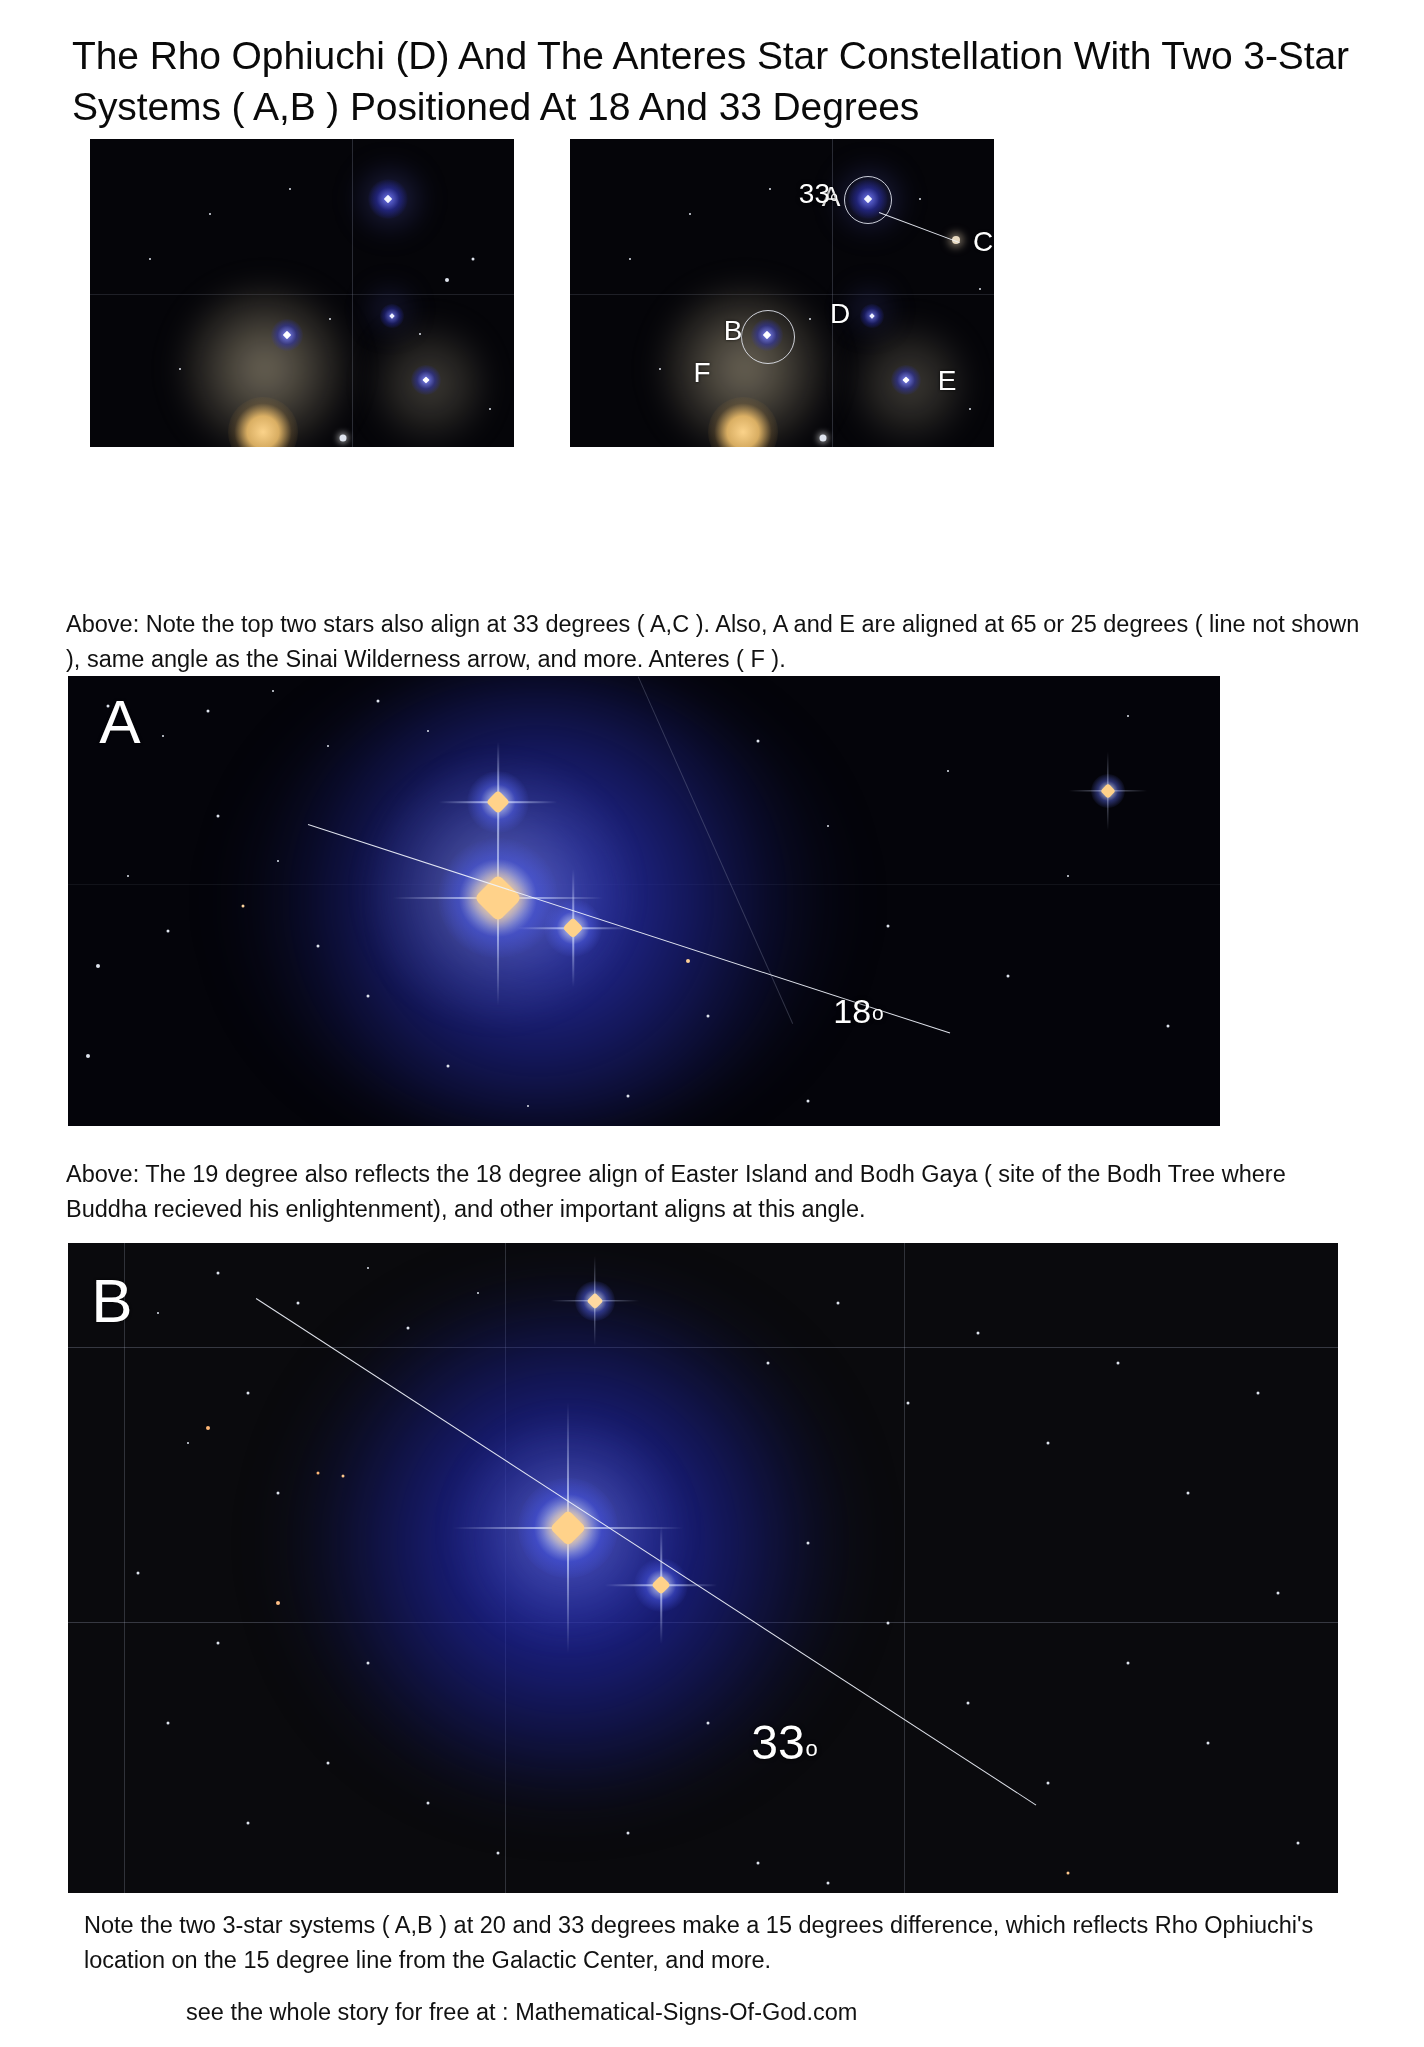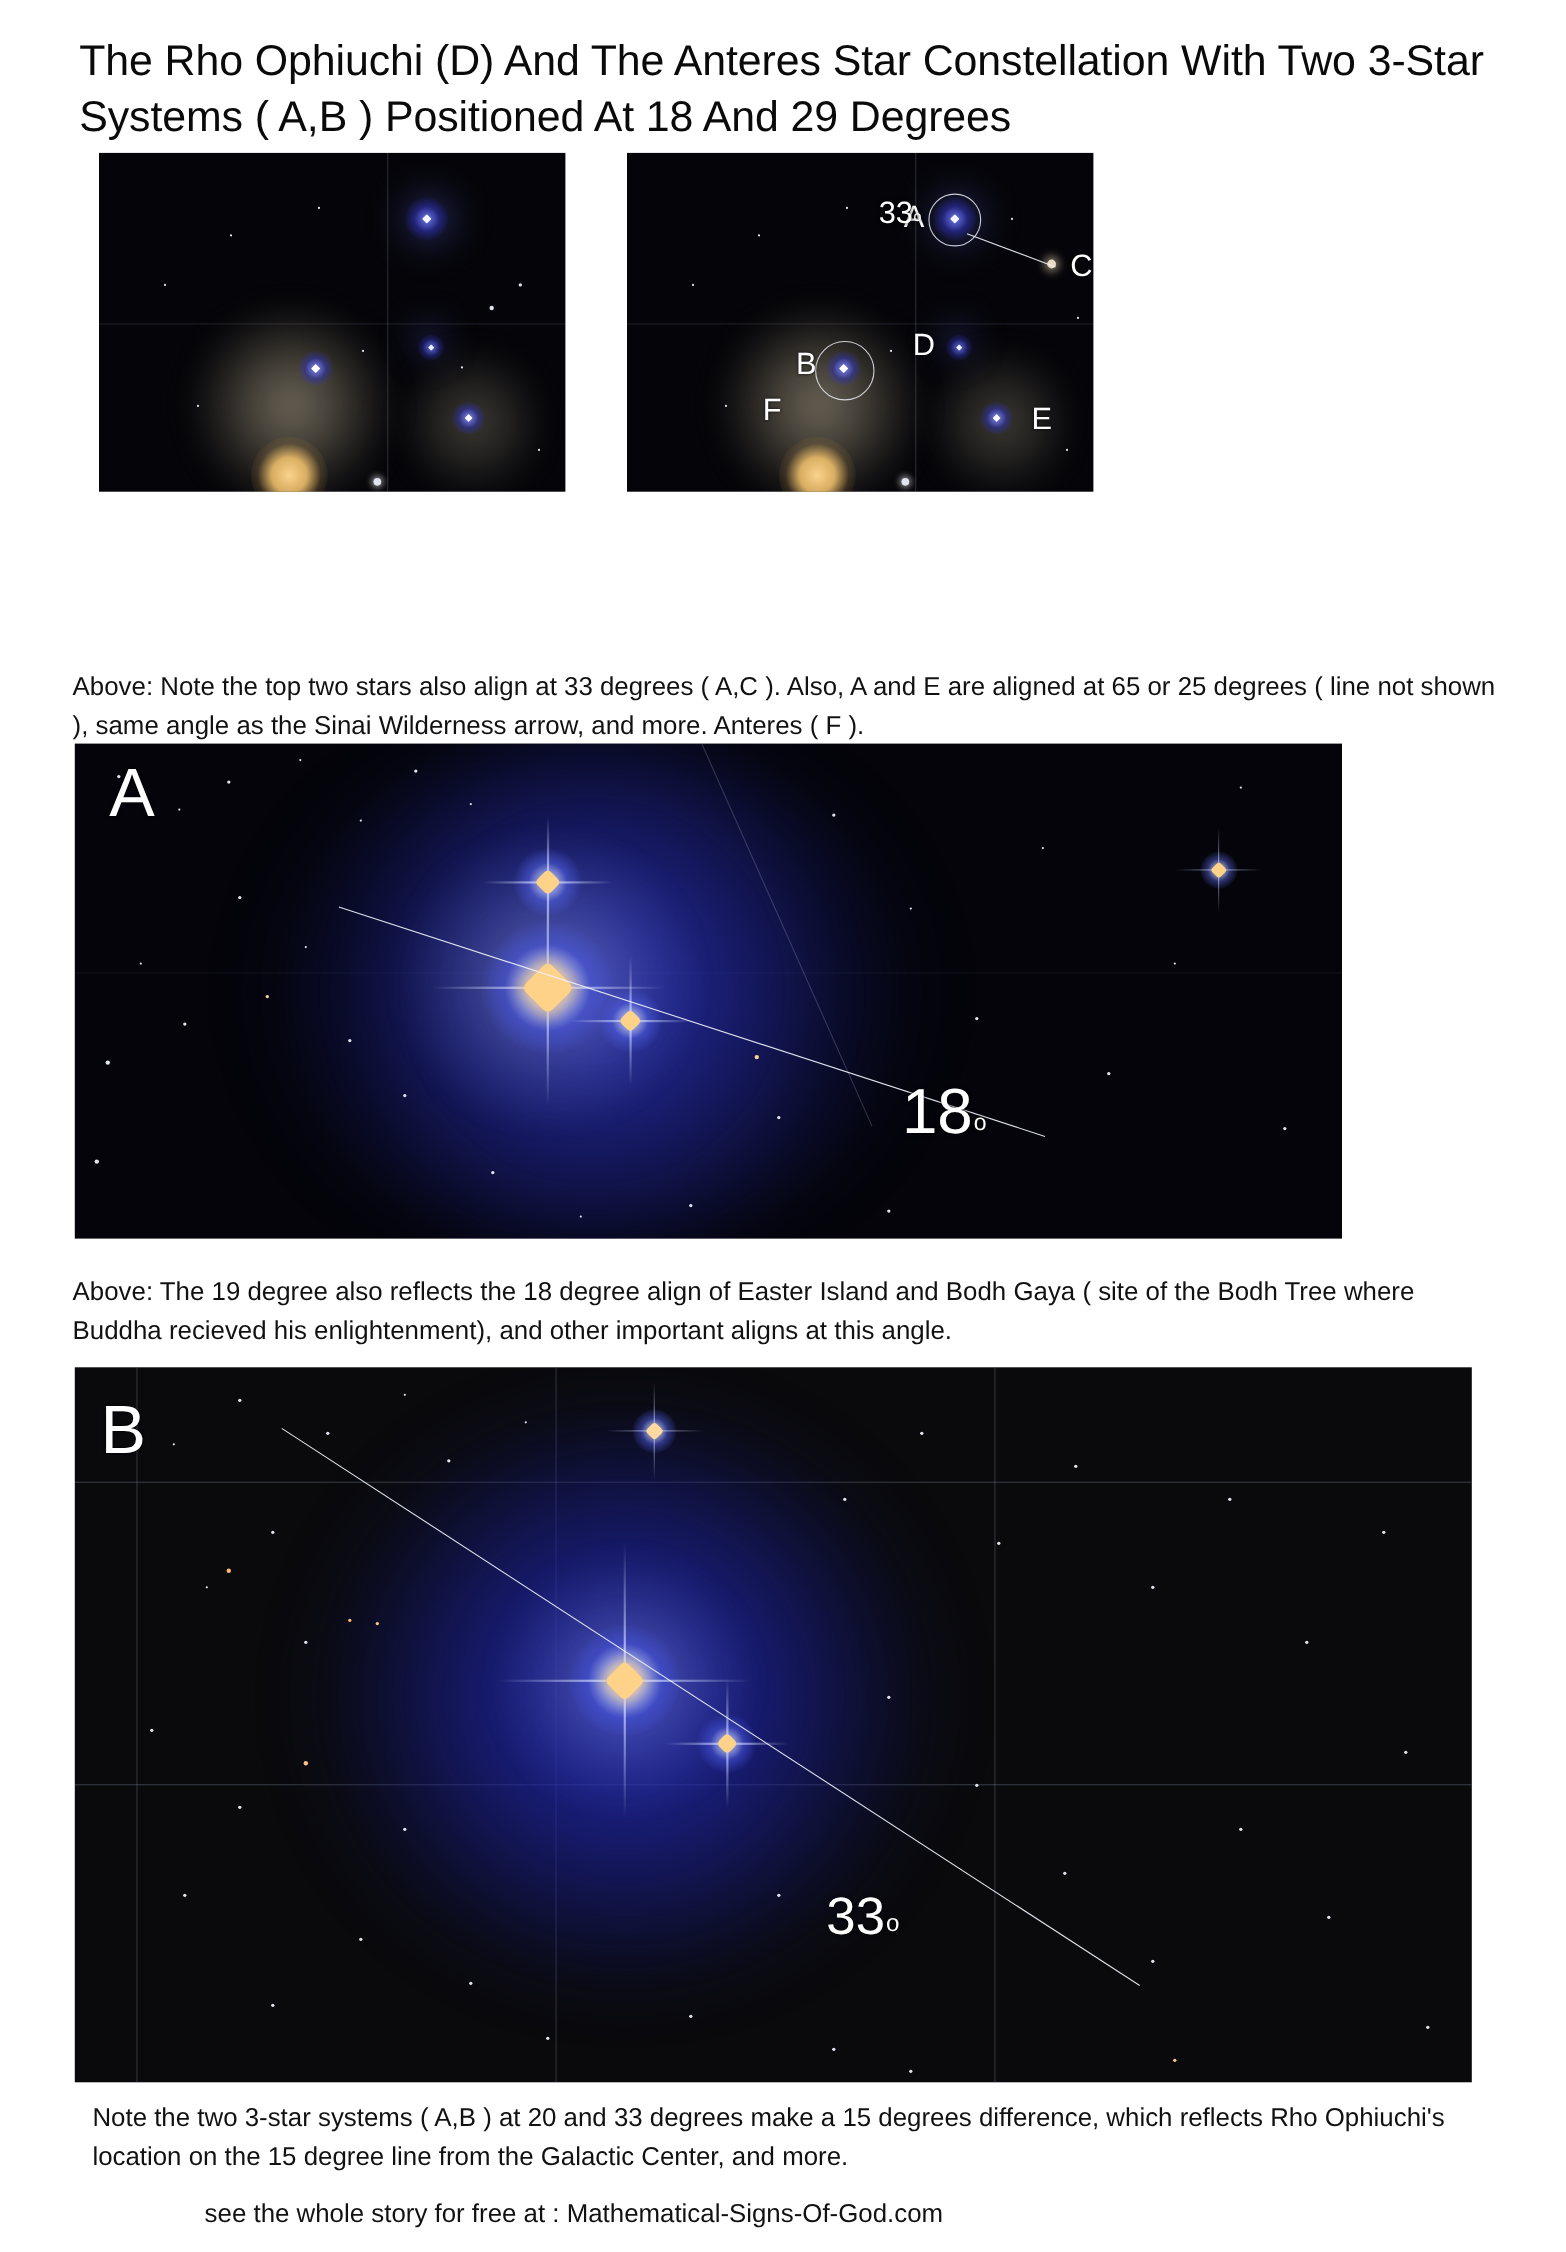--- a/index.html
+++ b/index.html
@@ -139,21 +139,21 @@
   .footer-note {
     position: absolute;
     font-size: 23.5px;
     line-height: 1.5;
     color: #111111;
   }
 </style>
 </head>
 <body>
 
-<div class="title">The Rho Ophiuchi (D) And The Anteres Star Constellation With Two 3-Star Systems ( A,B ) Positioned At 18 And 29 Degrees</div>
+<div class="title">The Rho Ophiuchi (D) And The Anteres Star Constellation With Two 3-Star Systems ( A,B ) Positioned At 18 And 33 Degrees</div>
 
 <div class="sky" style="left:90px; top:139px; width:424px; height:308px;">
   <div class="starfield">
 
     <div class="gridline-h" style="top:155px; background:rgba(150,155,175,0.18);"></div>
 
     <div class="gridline-v" style="left:262px; background:rgba(110,115,135,0.35);"></div>
 
     <div class="neb" style="left:175px; top:230px; width:190px; height:175px; background:radial-gradient(circle, rgba(205,192,160,0.55) 0%, rgba(150,140,115,0.28) 45%, rgba(0,0,0,0) 72%);"></div>
     <div class="neb" style="left:340px; top:245px; width:120px; height:150px; background:radial-gradient(circle, rgba(160,152,128,0.40) 0%, rgba(0,0,0,0) 70%);"></div>
@@ -336,21 +336,21 @@
     <div class="angle-line" style="left:240px; top:-24px; width:0px;"></div>
     <div class="angle-line" style="left:238px; top:-26px; width:0;"></div>
     <div class="angle-line" style="left:239px; top:-27px; width:0;"></div>
     <div class="angle-line" style="left:240px; top:-29px; width:0;"></div>
     <div class="angle-line" style="left:239px; top:0px; width:0;"></div>
     <div class="angle-line" style="left:240px; top:-33px; width:0;"></div>
     <div class="angle-line" style="left:237px; top:-31px; width:0;"></div>
     <div class="angle-line" style="left:238px; top:-35px; width:675px; transform:rotate(18deg); top:148px; left:240px;"></div>
 
     <div class="deg-label" style="left:790px; top:335px; font-size:0px;">
-      <span style="font-size:58px;">18</span><span class="sup" style="font-size:21px;">o</span>
+      <span style="font-size:34px;">18</span><span class="sup" style="font-size:21px;">o</span>
     </div>
 
     <div class="sky-label" style="left:52px; top:46px; font-size:62px;">A</div>
   </div>
 </div>
 
 <div class="caption" style="left:66px; top:1157px; width:1300px;">Above: The 19 degree also reflects the 18 degree align of Easter Island and Bodh Gaya ( site of the Bodh Tree where Buddha recieved his enlightenment), and other important aligns at this angle.</div>
 
 <div class="sky" style="left:68px; top:1243px; width:1270px; height:650px; background:#0a0a0d;">
   <div class="starfield">

